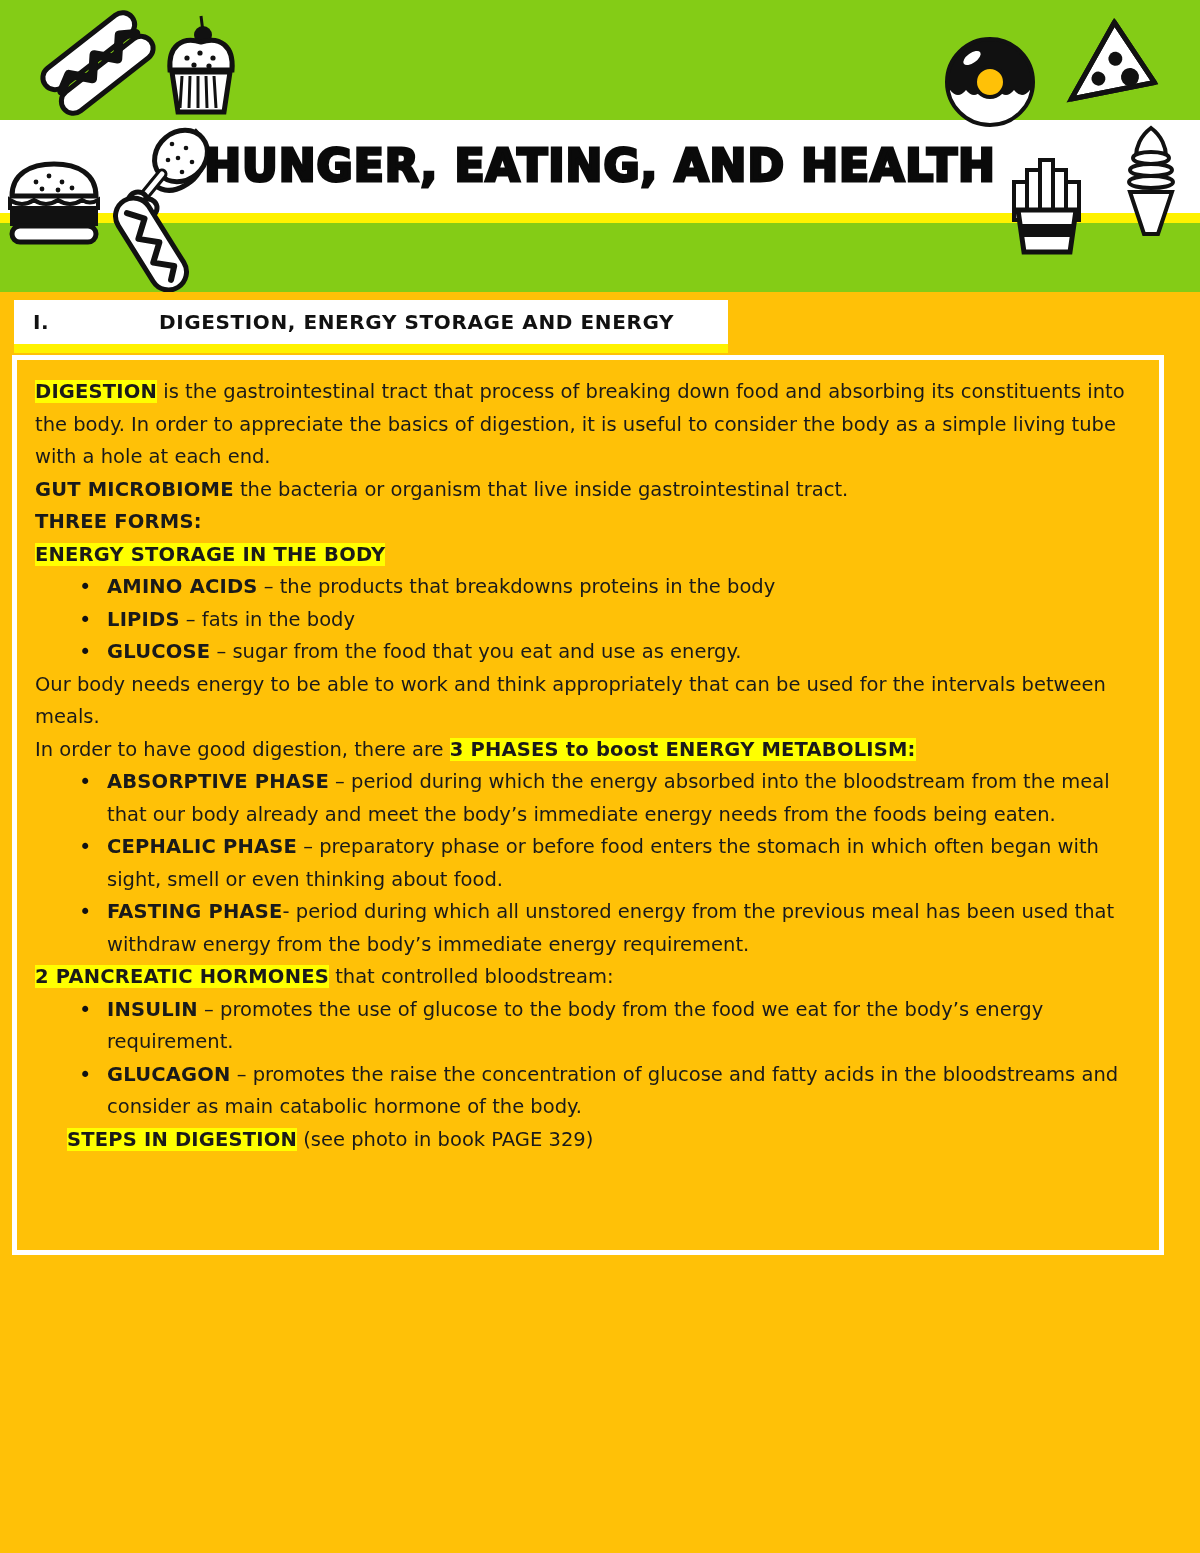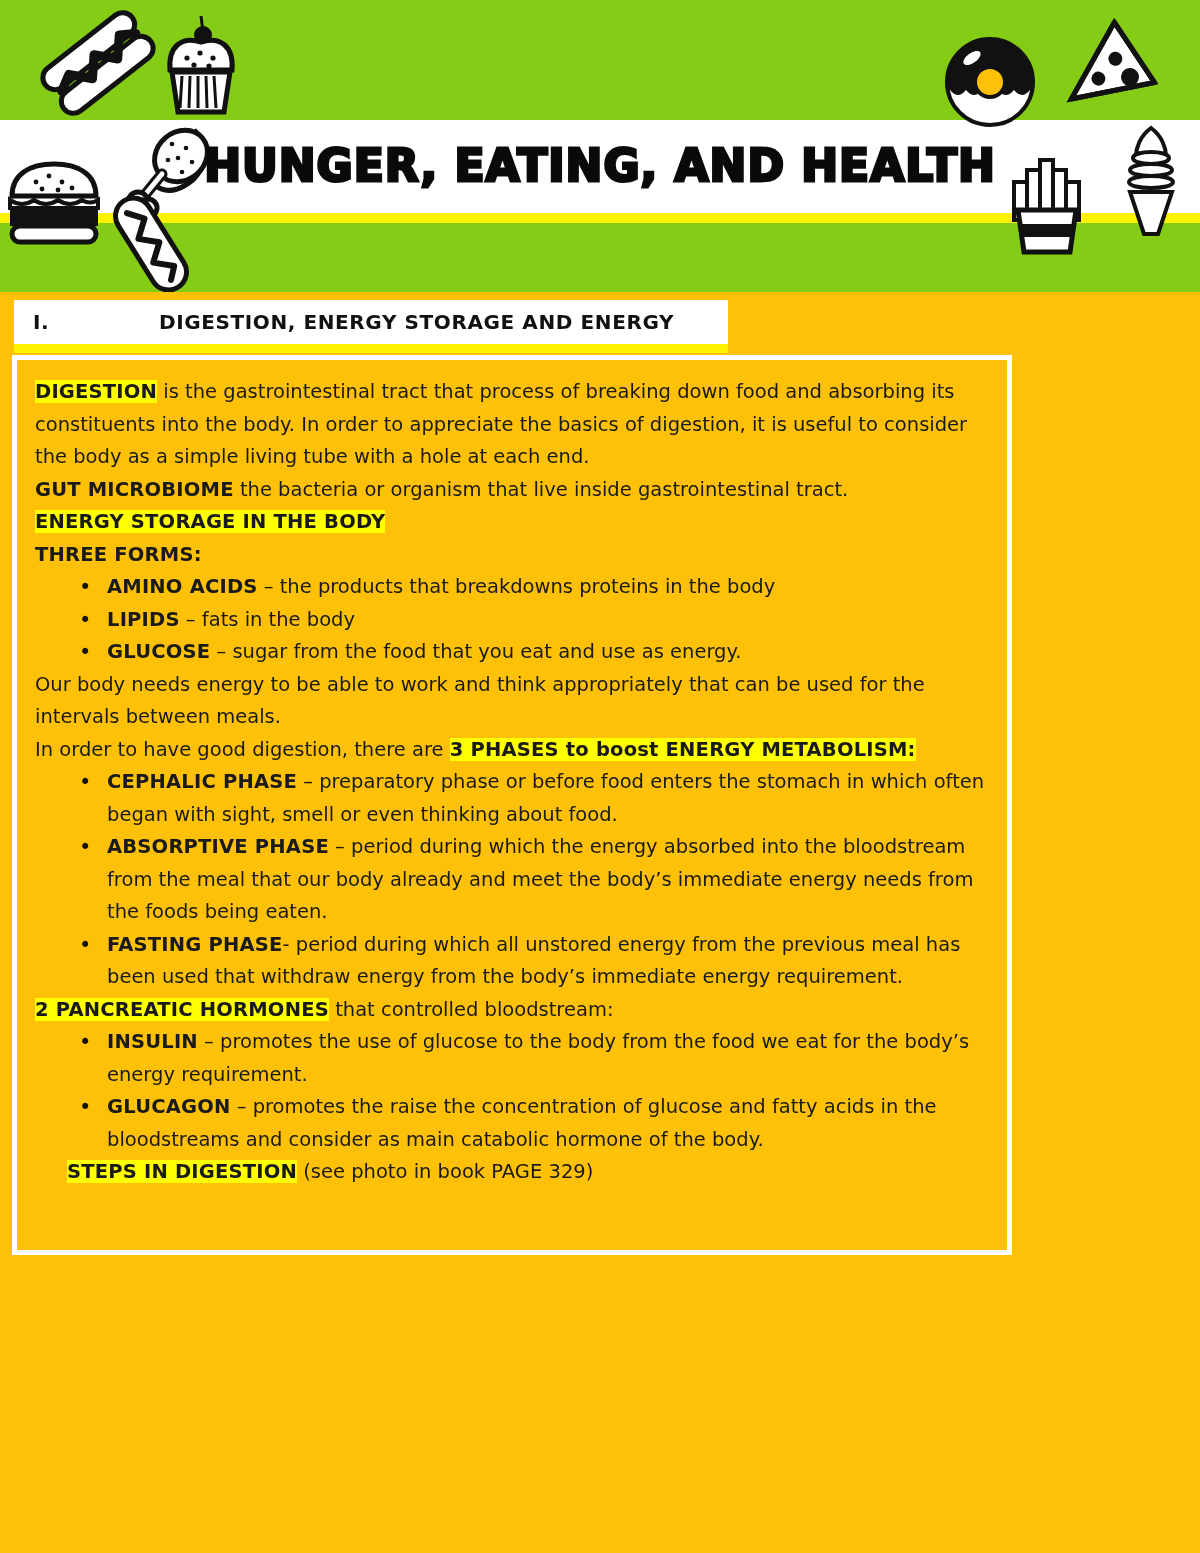--- a/index.html
+++ b/index.html
@@ -97,21 +97,21 @@
     height: 9px;
     background: #FFF200;
     width: 714px;
   }
 
   
   .content-box {
     position: absolute;
     left: 12px;
     top: 355px;
-    width: 1000px;
+    width: 1152px;
     height: 900px;
     border: 5px solid #FFFFFF;
     box-sizing: border-box;
     background: #FFC107;
     padding: 16px 18px 10px 18px;
   }
   .doc-text {
     font-family: "DejaVu Sans", sans-serif;
     font-size: 19.5px;
     line-height: 32.5px;
@@ -289,51 +289,51 @@
 
     <p class="para">
       <span class="b hl">DIGESTION</span><span> is the gastrointestinal tract that process of breaking down food and absorbing its constituents into the body. In order to appreciate the basics of digestion, it is useful to consider the body as a simple living tube with a hole at each end.</span>
     </p>
 
     <p class="para">
       <span class="b">GUT MICROBIOME</span><span> the bacteria or organism that live inside gastrointestinal tract.</span>
     </p>
 
     <p class="para">
+      <span class="b">THREE FORMS:</span>
+    </p>
+
+    <p class="para">
       <span class="b hl">ENERGY STORAGE IN THE BODY</span>
     </p>
 
-    <p class="para">
-      <span class="b">THREE FORMS:</span>
-    </p>
-
     <ul class="bullets">
       <li>
         <span class="b">AMINO ACIDS</span><span> – the products that breakdowns proteins in the body</span>
       </li>
       <li>
         <span class="b">LIPIDS</span><span> – fats in the body</span>
       </li>
       <li>
         <span class="b">GLUCOSE</span><span> – sugar from the food that you eat and use as energy.</span>
       </li>
     </ul>
 
     <p class="para">Our body needs energy to be able to work and think appropriately that can be used for the intervals between meals.</p>
 
     <p class="para">
       <span>In order to have good digestion, there are </span><span class="b hl">3 PHASES to boost ENERGY METABOLISM:</span>
     </p>
 
     <ul class="bullets">
       <li>
+        <span class="b">ABSORPTIVE PHASE</span><span> – period during which the energy absorbed into the bloodstream from the meal that our body already and meet the body’s immediate energy needs from the foods being eaten.</span>
+      </li>
+      <li>
         <span class="b">CEPHALIC PHASE</span><span> – preparatory phase or before food enters the stomach in which often began with sight, smell or even thinking about food.</span>
-      </li>
-      <li>
-        <span class="b">ABSORPTIVE PHASE</span><span> – period during which the energy absorbed into the bloodstream from the meal that our body already and meet the body’s immediate energy needs from the foods being eaten.</span>
       </li>
       <li>
         <span class="b">FASTING PHASE</span><span>- period during which all unstored energy from the previous meal has been used that withdraw energy from the body’s immediate energy requirement.</span>
       </li>
     </ul>
 
     <p class="para">
       <span class="b hl">2 PANCREATIC HORMONES</span><span> that controlled bloodstream:</span>
     </p>
 

